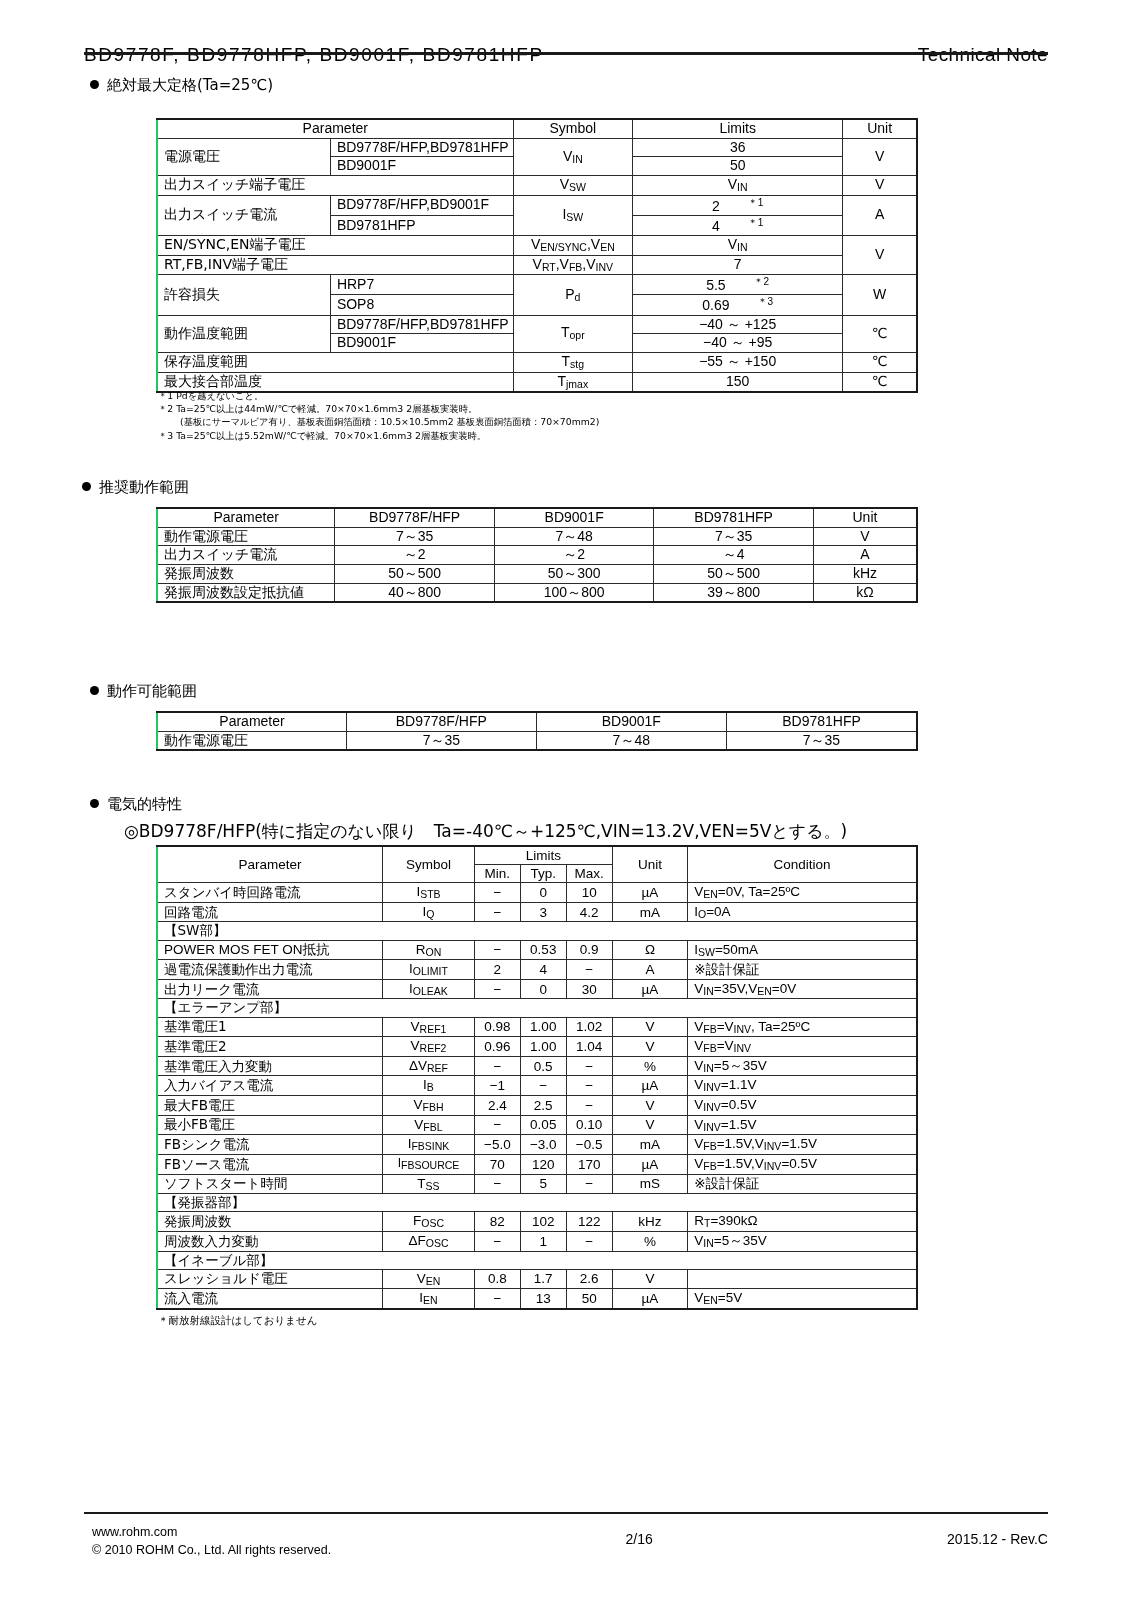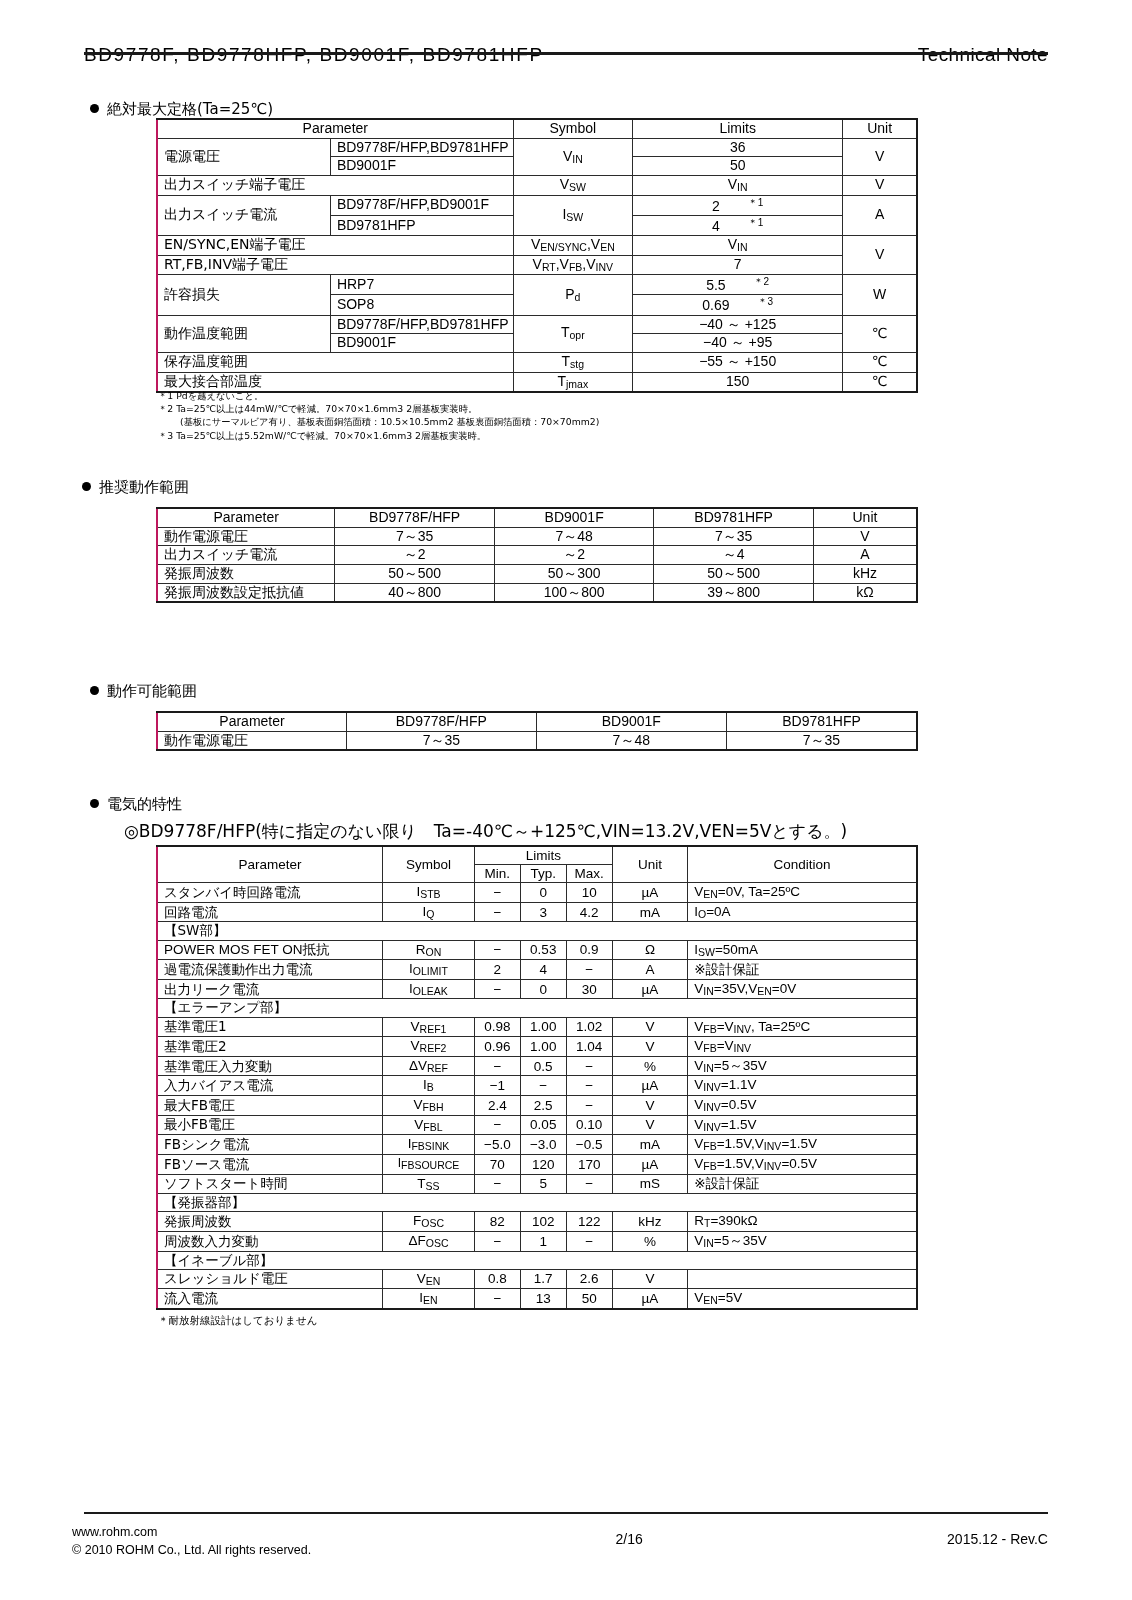--- a/index.html
+++ b/index.html
@@ -68,21 +68,21 @@
   table.dt td, table.dt th {
     border: 1px solid #2b2b2b;
     padding: 1px 4px;
     font-weight: normal;
     text-align: center;
     vertical-align: middle;
     line-height: 1.12;
     white-space: nowrap;
   }
   table.dt .lft { text-align: left; padding-left: 6px; }
-  table.dt .outer-l { border-left: 2px solid #be185d; }
+  table.dt .outer-l { border-left: 2px solid #22c55e; }
   table.dt .outer-r { border-right: 2px solid #1a1a1a; }
   table.dt .outer-t { border-top: 2px solid #1a1a1a; }
   table.dt .outer-b { border-bottom: 2px solid #1a1a1a; }
   .sub { font-size: 10.5px; vertical-align: -0.18em; letter-spacing: 0; }
   .sup-note { font-size: 10px; vertical-align: 0.45em; margin-left: 28px; }
 
   .jp { font-family: "DejaVu Sans", "Liberation Sans", sans-serif; }
 
   
   .footnotes {
@@ -102,40 +102,40 @@
   }
 
   
   .footer-rule {
     position: absolute;
     bottom: 86px; left: 84px; right: 84px;
     height: 2px; background: #1a1a1a;
   }
   .footer {
     position: absolute;
-    bottom: 40px; left: 72px; right: 84px;
+    bottom: 40px; left: 92px; right: 84px;
     display: flex; justify-content: space-between; align-items: flex-start;
     font-size: 12.5px;
   }
   .footer-left { line-height: 1.5; }
   .footer-center { font-size: 14px; padding-top: 8px; }
   .footer-right { font-size: 14px; padding-top: 8px; }
 </style>
 </head>
 <body>
 
 <div class="page">
 
   <div class="header">
     <div class="header-title">BD9778F, BD9778HFP, BD9001F, BD9781HFP</div>
     <div class="header-right">Technical Note</div>
   </div>
   <div class="header-rule"></div>
 
-  <div class="section-head jp" style="top:100px; left:90px;">
+  <div class="section-head jp" style="top:76px; left:90px;">
     <span class="bullet"></span><span>絶対最大定格(Ta=25℃)</span>
   </div>
 
   <table class="dt" id="t1" style="top:118px; left:156px; width:762px;">
     <colgroup>
       <col style="width:178px">
         <col style="width:162px">
         <col style="width:122px">
         <col style="width:222px">
         <col style="width:78px">

